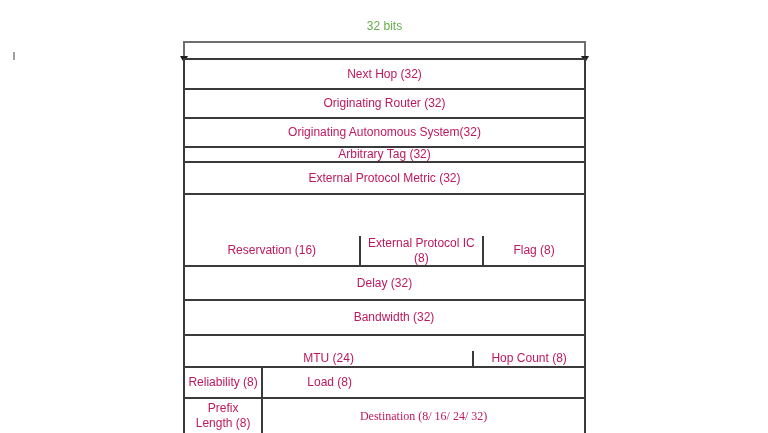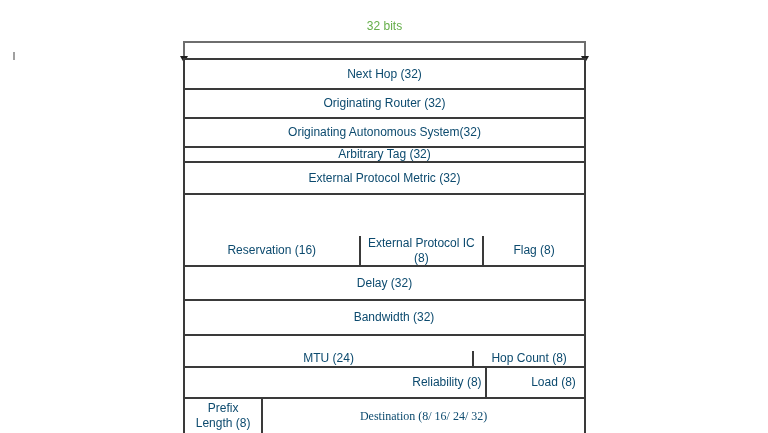--- a/index.html
+++ b/index.html
@@ -70,39 +70,39 @@
     box-sizing: border-box;
     border-bottom: 2px solid #3a3a3a;
   }
   .frow:last-child { border-bottom: none; }
   .cell {
     display: flex;
     align-items: center;
     justify-content: center;
     text-align: center;
     box-sizing: border-box;
-    color: #0c4a6e;
+    color: #be185d;
     font-size: 12px;
     line-height: 15px;
     white-space: pre-line;
     border-right: 2px solid #3a3a3a;
     width: 100%;
   }
   .cell:last-child { border-right: none; }
   
   .r1  { height: 30px; }
   .r2  { height: 29px; }
   .r3  { height: 29px; }
   .r4  { height: 15px; }
   .r5  { height: 32px; }
   .r6  { height: 31px; margin-top: 41px; }
   .r7  { height: 34px; }
   .r8  { height: 35px; padding-left: 19px; }
   .r9  { height: 32px; align-items: flex-end; }
-  .r10 { height: 31px; justify-content: flex-end; }
+  .r10 { height: 31px; }
   .r11 { height: 34px; border-radius: 13px; }
   
   .wA { width: 44%;   flex: none; }
   .wB { width: 31%;   flex: none; }
   .wC { width: 25%;   flex: none; }
   .wD { width: 72.5%; flex: none; }
   .wE { width: 27.5%; flex: none; }
   .wF { width: 19.6%; flex: none; }
   .wG { width: 24.3%; flex: none; padding-left: 36px; }
   .wH { width: 56.1%; flex: none; }

